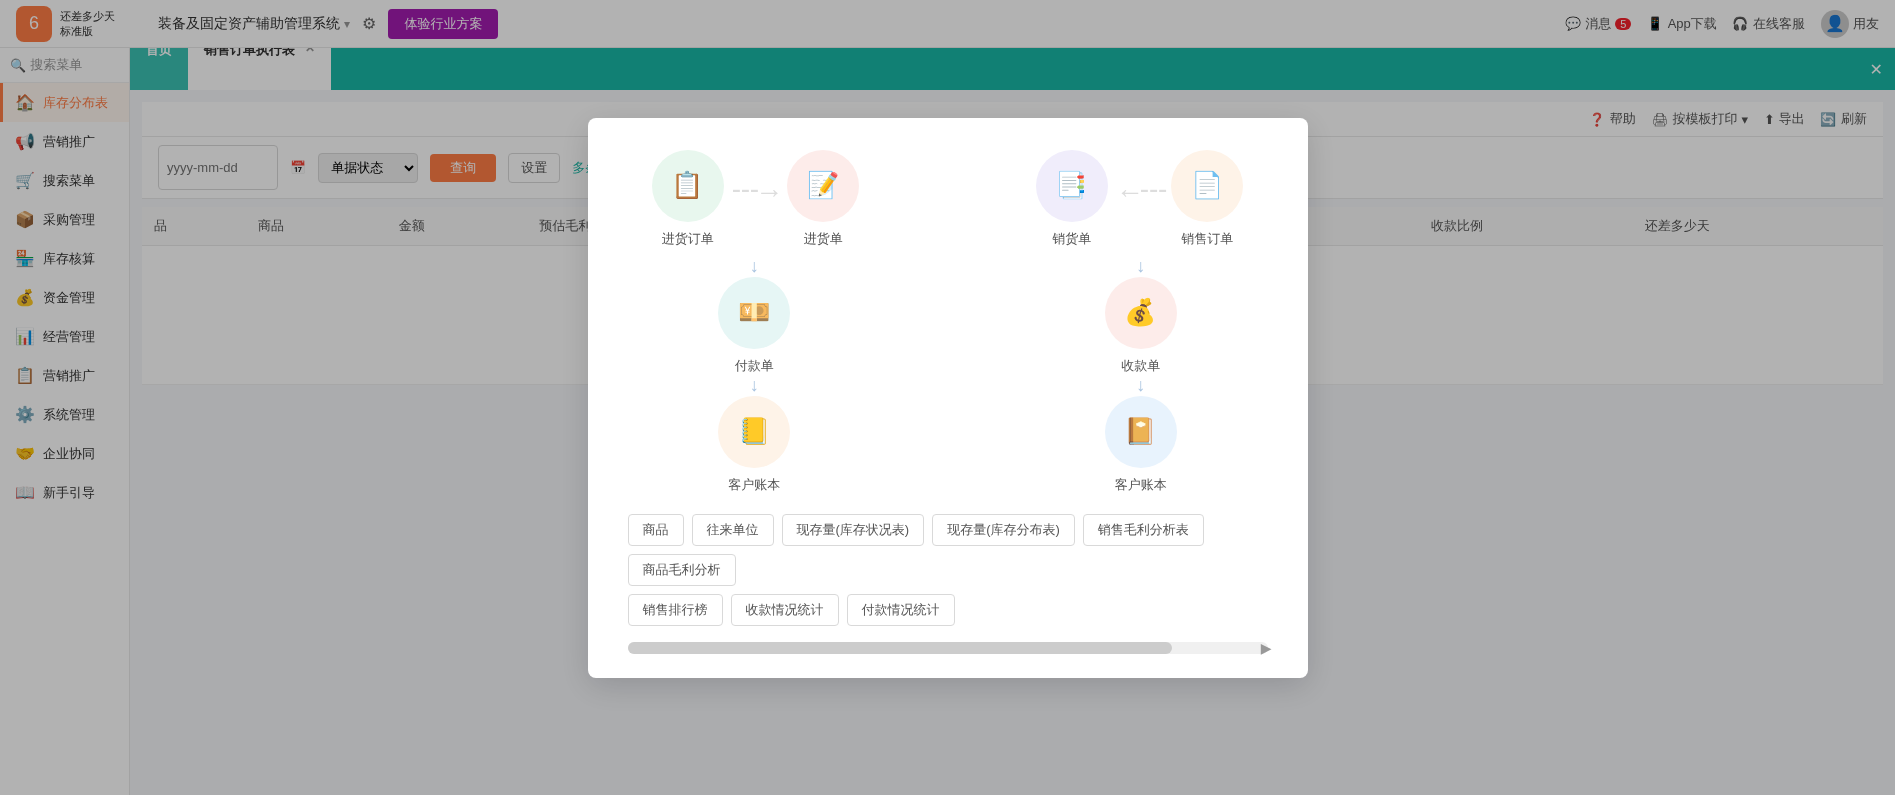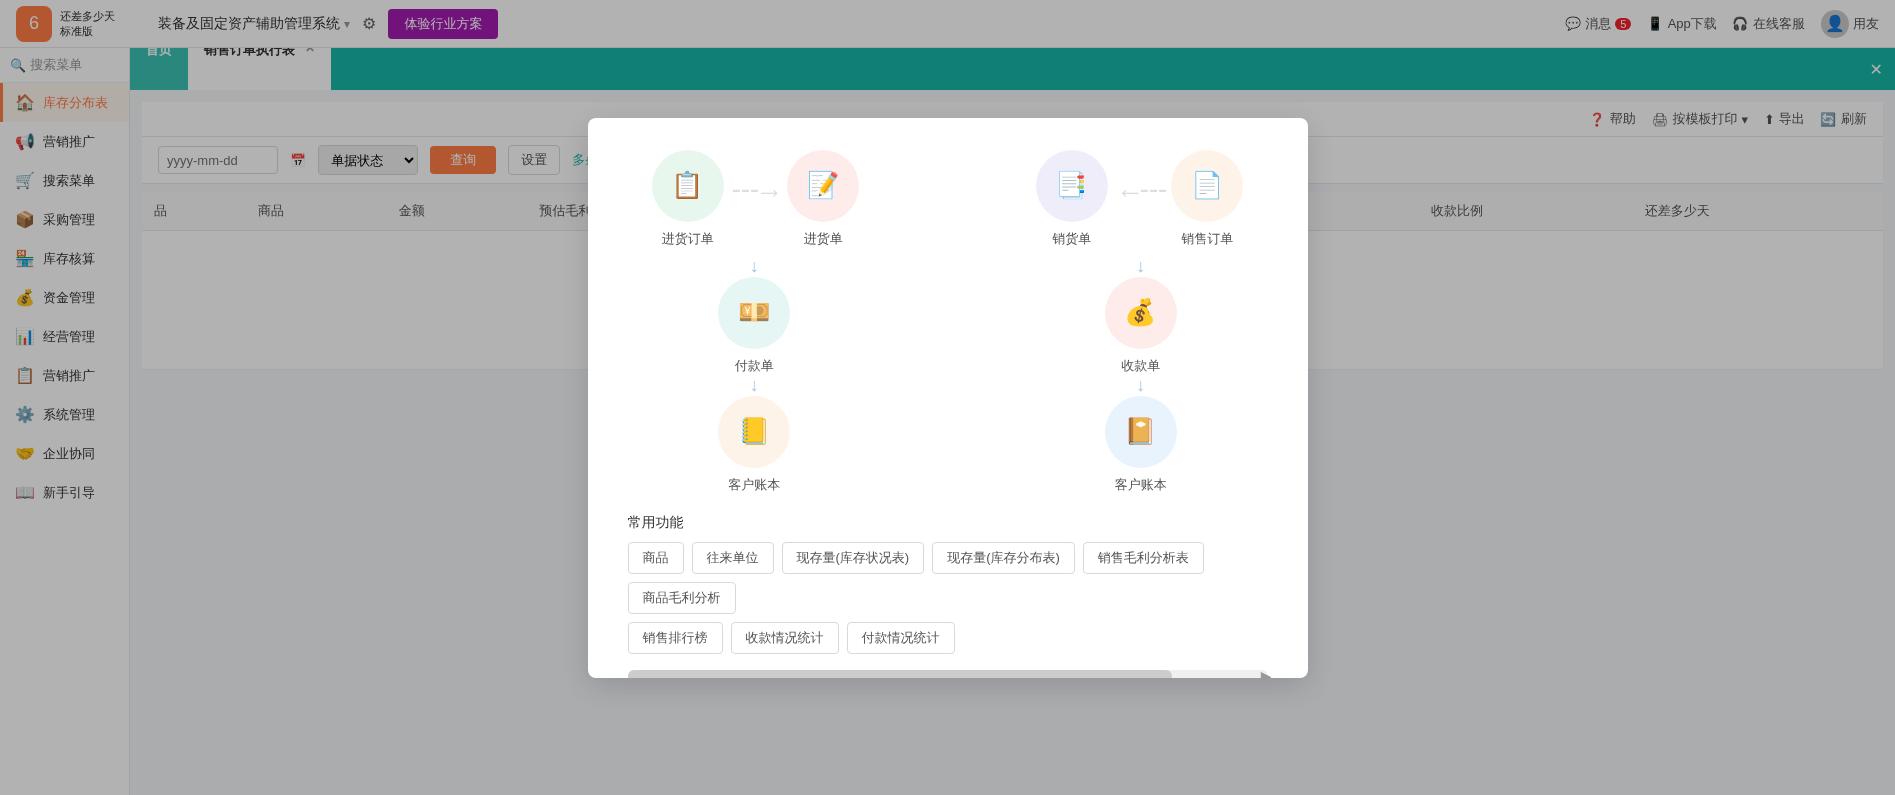--- a/index.html
+++ b/index.html
@@ -42,21 +42,21 @@
     .tab.active-tab { background: #fff; color: #333; }
     .tab-close { font-size: 12px; color: #999; margin-left: 4px; cursor: pointer; }
     .global-close { margin-left: auto; margin-right: 12px; color: #fff; cursor: pointer; font-size: 16px; }
 
     
     .page-toolbar { background: #fff; padding: 8px 16px; display: flex; align-items: center; gap: 12px; border-bottom: 1px solid #e8e8e8; flex-wrap: wrap; }
     .toolbar-action { display: flex; align-items: center; gap: 4px; color: #555; cursor: pointer; font-size: 13px; }
 
     
     .filter-row { background: #fff; padding: 8px 16px; display: flex; align-items: center; gap: 12px; border-bottom: 1px solid #e8e8e8; flex-wrap: wrap; }
-    .filter-input { border: 1px solid #d9d9d9; border-radius: 4px; padding: 4px 8px; font-size: 13px; height: 28px; }
+    .filter-input { border: 1px solid #d9d9d9; border-radius: 4px; padding: 4px 8px; font-size: 13px; height: 45px; }
     .date-input { width: 120px; color: #bbb; }
     .query-btn { background: #ff7d45; color: #fff; border: none; padding: 5px 20px; border-radius: 4px; cursor: pointer; font-size: 13px; }
     .settings-btn { background: #fff; color: #555; border: 1px solid #d9d9d9; padding: 5px 12px; border-radius: 4px; cursor: pointer; font-size: 13px; }
     .more-conditions { color: #19b8a6; font-size: 13px; cursor: pointer; }
 
     
     .table-wrapper { background: #fff; margin-top: 8px; flex: 1; overflow: auto; }
     table { width: 100%; border-collapse: collapse; font-size: 13px; }
     th { background: #fafafa; border-bottom: 1px solid #e8e8e8; padding: 10px 12px; text-align: left; color: #555; font-weight: 500; white-space: nowrap; }
     td { padding: 10px 12px; border-bottom: 1px solid #f0f0f0; color: #333; }
@@ -363,21 +363,20 @@
           <div class="flow-node">
             <div class="flow-circle circle-blue" style="font-size:26px;">
               📔
             </div>
             <span class="flow-label">客户账本</span>
           </div>
         </div>
       </div>
 
       <div class="common-functions">
-        <div class="cf-title">常用功能</div>
         <div class="cf-btns">
           <button class="cf-btn">商品</button>
           <button class="cf-btn">往来单位</button>
           <button class="cf-btn">现存量(库存状况表)</button>
           <button class="cf-btn">现存量(库存分布表)</button>
           <button class="cf-btn">销售毛利分析表</button>
           <button class="cf-btn">商品毛利分析</button>
         </div>
         <div class="cf-btns" style="margin-top:8px;">
           <button class="cf-btn">销售排行榜</button>

